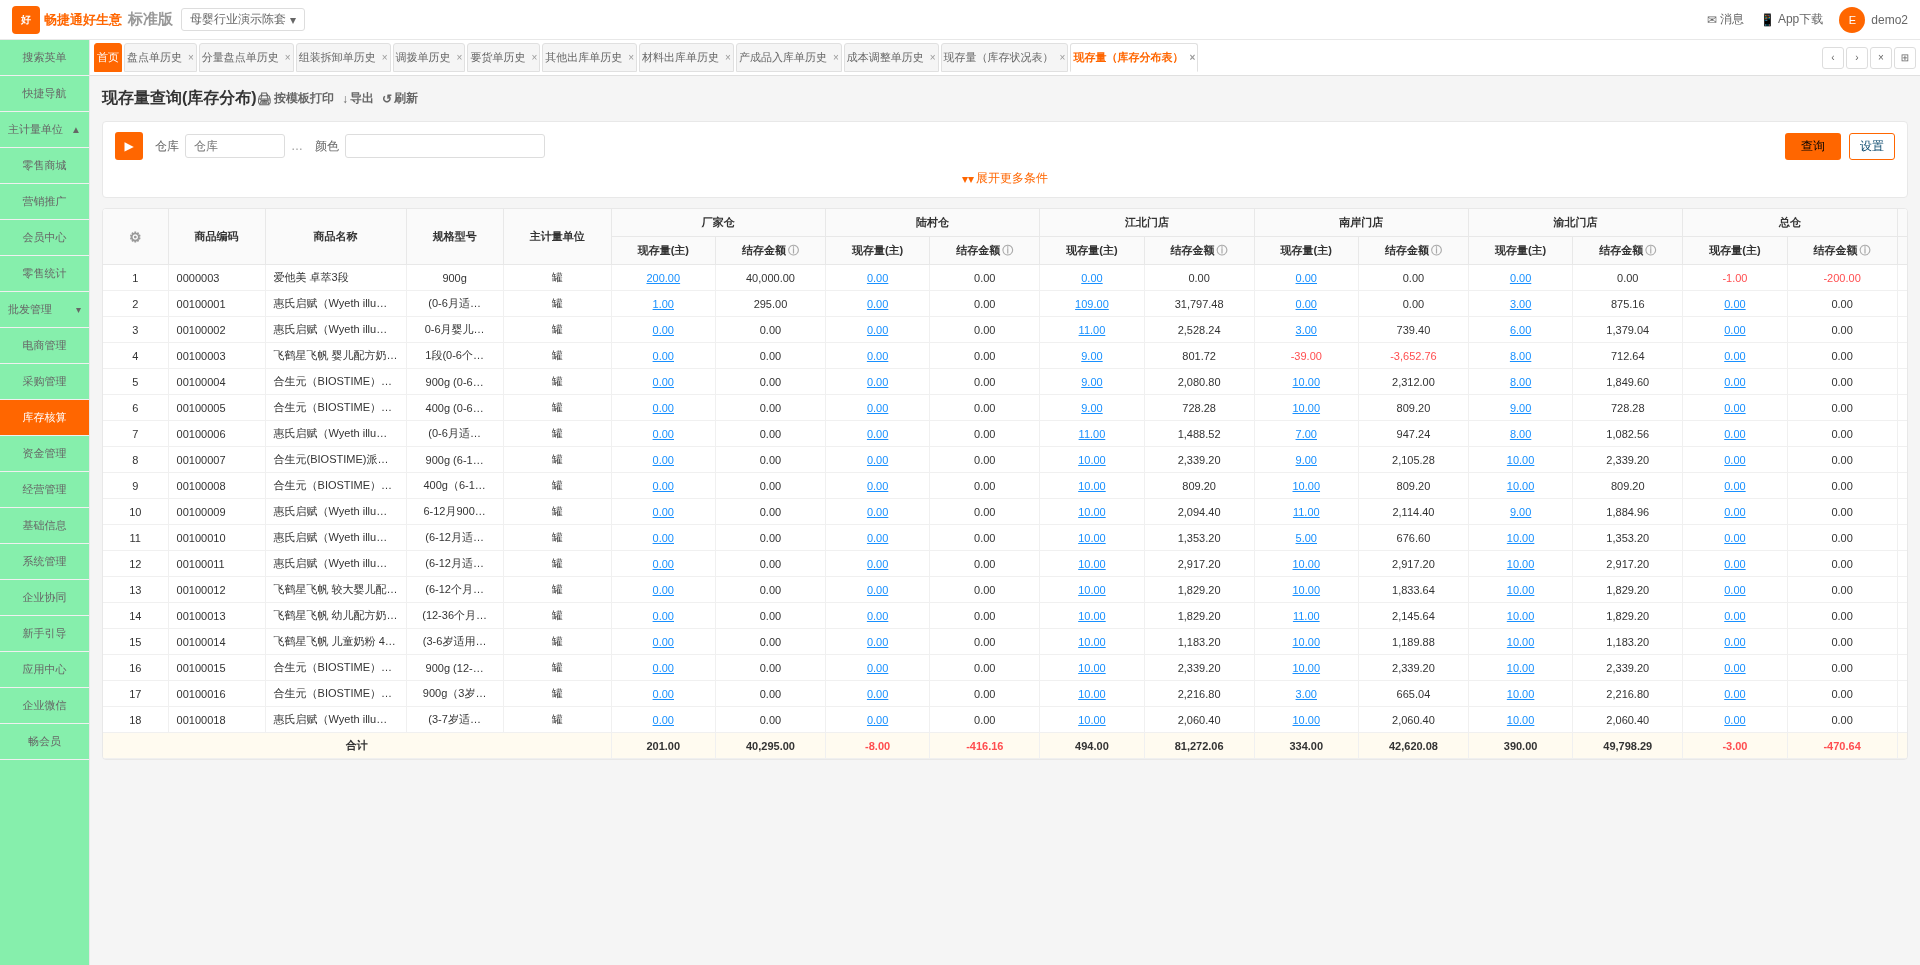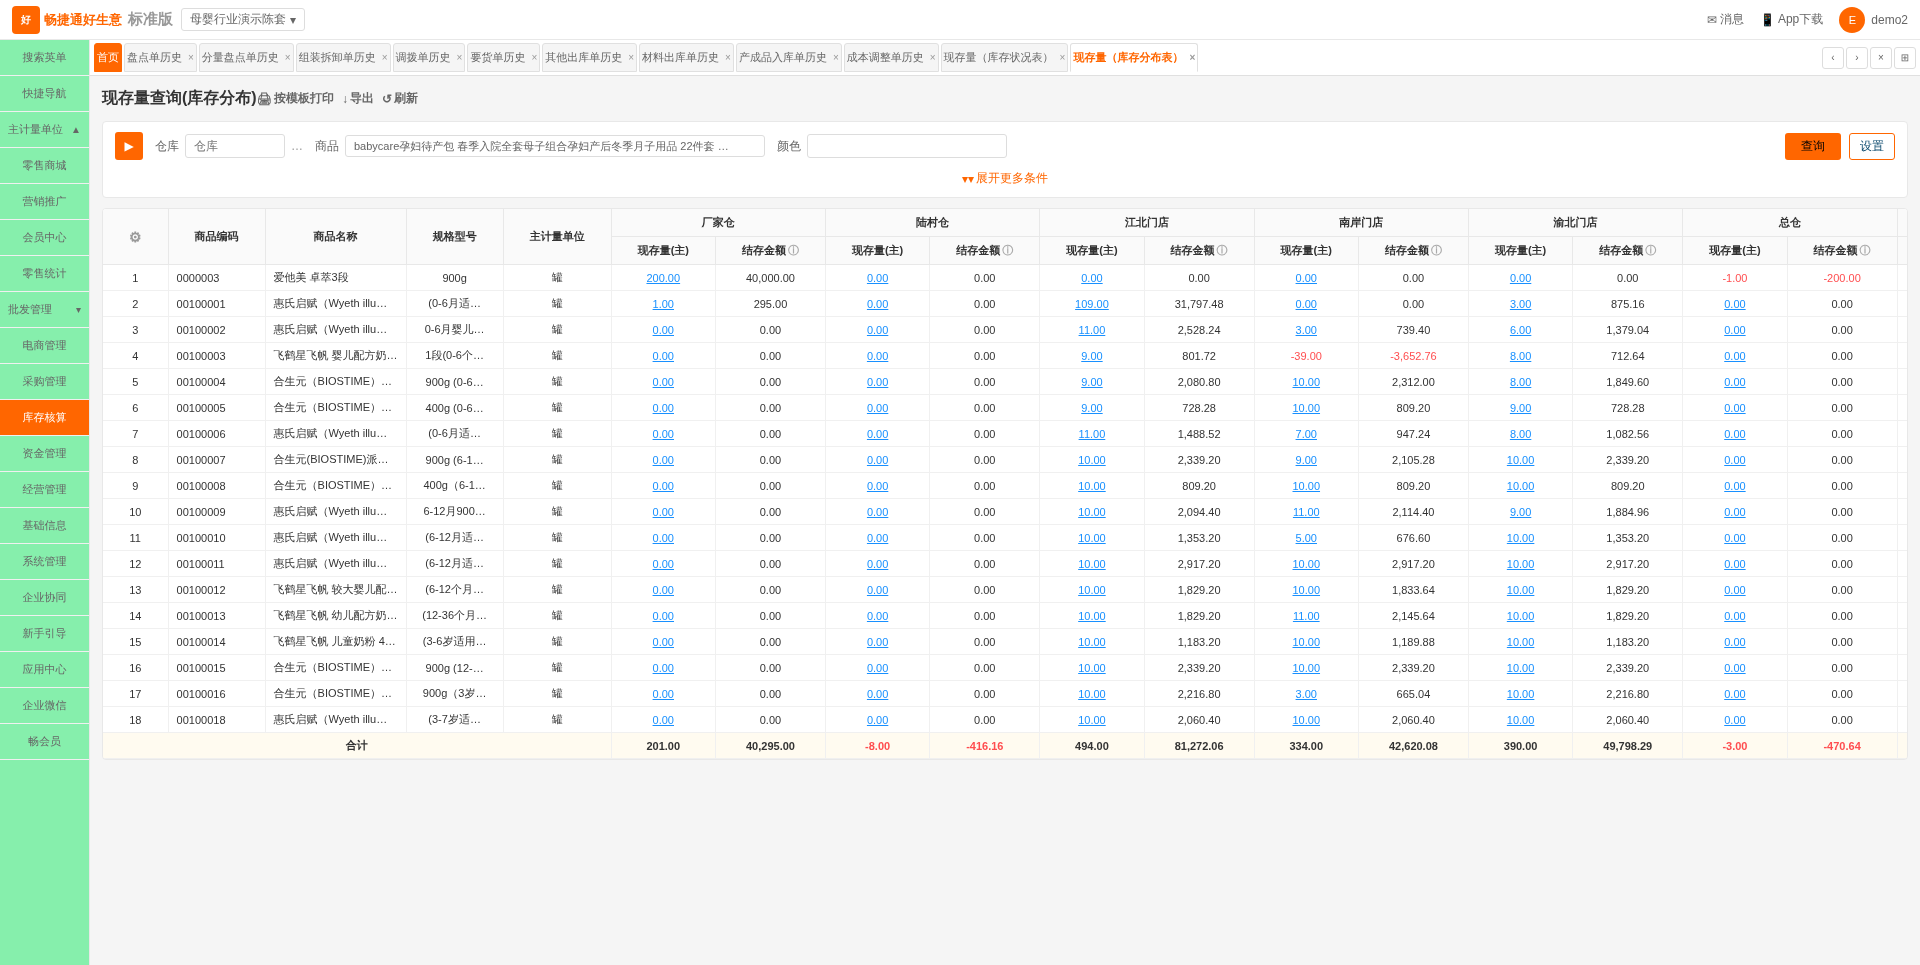--- a/index.html
+++ b/index.html
@@ -258,24 +258,20 @@
         <div class="filter-row">
 
           <div style="width:28px;height:28px;background:#ff6600;border-radius:3px;display:flex;align-items:center;justify-content:center;color:#fff;cursor:pointer;flex-shrink:0;">▶</div>
 
           <div class="filter-item">
             <span class="filter-label">仓库</span>
             <input class="filter-input" type="text" style="width: 100px;" placeholder="仓库">
             <span class="filter-dots">…</span>
           </div>
 
-          <div class="filter-item">
-            <span class="filter-label">商品</span>
-            <input class="filter-input filter-input-long" type="text" value="babycare孕妇待产包 春季入院全套母子组合孕妇产后冬季月子用品 22件套 …" style="width: 420px; font-size: 11px;">
-          </div>
 
           <div class="filter-item">
             <span class="filter-label">颜色</span>
             <input class="filter-input" type="text" style="width: 200px;">
           </div>
 
           <div class="filter-actions">
             <button class="btn-primary">查询</button>
             <button class="btn-orange-outline">设置</button>
           </div>

